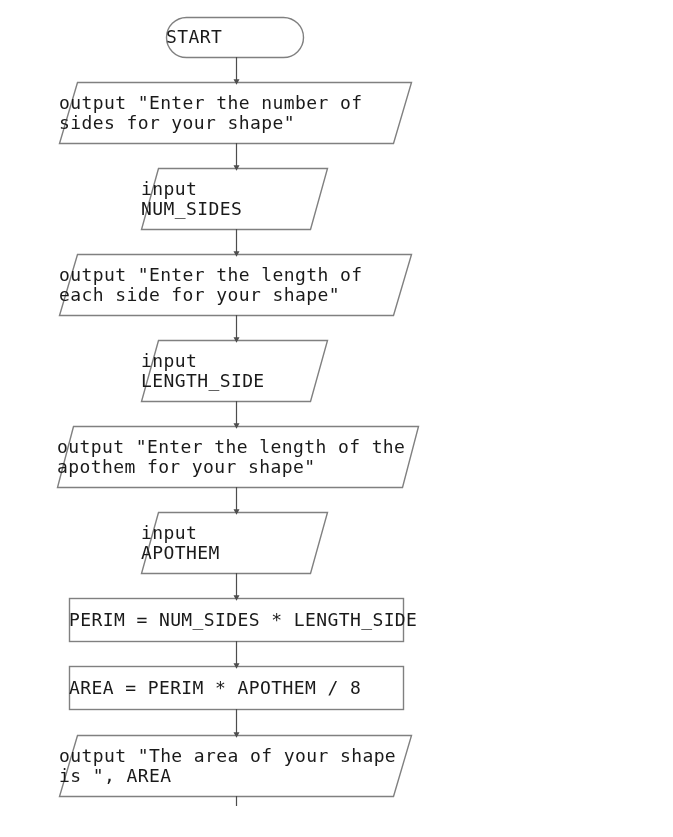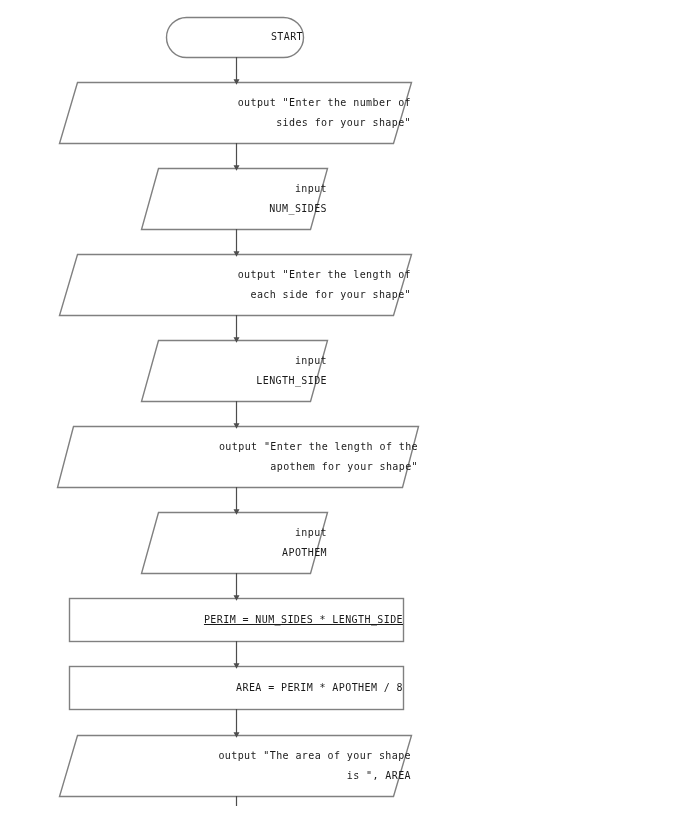--- a/index.html
+++ b/index.html
@@ -23,26 +23,26 @@
     position: absolute;
     top: 0;
     left: 0;
     width: 673px;
     height: 837px;
   }
   .node-label {
     position: absolute;
     display: flex;
     flex-direction: column;
-    align-items: flex-end;
+    align-items: flex-start;
     justify-content: center;
     text-align: center;
     color: #1a1a1a;
     font-family: "DejaVu Sans Mono", "Liberation Mono", monospace;
-    font-size: 10px;
+    font-size: 18px;
     line-height: 20px;
     letter-spacing: 0.4px;
     white-space: pre;
     pointer-events: none;
   }
   .node-label span {
     display: block;
   }
 </style>
 </head>
@@ -81,17 +81,17 @@
       </g>
   </svg>
   <div id="label-layer">
       <div class="node-label" style="left: 166px; top: 17px; width: 137px; height: 40px;"><span>START</span></div>
       <div class="node-label" style="left: 59px; top: 82px; width: 352px; height: 61px;"><span>output "Enter the number of</span><span>sides for your shape"</span></div>
       <div class="node-label" style="left: 141px; top: 168px; width: 186px; height: 61px;"><span>input</span><span>NUM_SIDES</span></div>
       <div class="node-label" style="left: 59px; top: 254px; width: 352px; height: 61px;"><span>output "Enter the length of</span><span>each side for your shape"</span></div>
       <div class="node-label" style="left: 141px; top: 340px; width: 186px; height: 61px;"><span>input</span><span>LENGTH_SIDE</span></div>
       <div class="node-label" style="left: 57px; top: 426px; width: 361px; height: 61px;"><span>output "Enter the length of the</span><span>apothem for your shape"</span></div>
       <div class="node-label" style="left: 141px; top: 512px; width: 186px; height: 61px;"><span>input</span><span>APOTHEM</span></div>
-      <div class="node-label" style="left: 69px; top: 598px; width: 334px; height: 43px; text-decoration: underline;"><span>PERIM = NUM_SIDES * LENGTH_SIDE</span></div>
+      <div class="node-label" style="left: 69px; top: 598px; width: 334px; height: 43px;"><span>PERIM = NUM_SIDES * LENGTH_SIDE</span></div>
       <div class="node-label" style="left: 69px; top: 666px; width: 334px; height: 43px;"><span>AREA = PERIM * APOTHEM / 8</span></div>
       <div class="node-label" style="left: 59px; top: 735px; width: 352px; height: 61px;"><span>output "The area of your shape</span><span>is ", AREA</span></div>
     </div>
 </div>
 
 </body></html>

